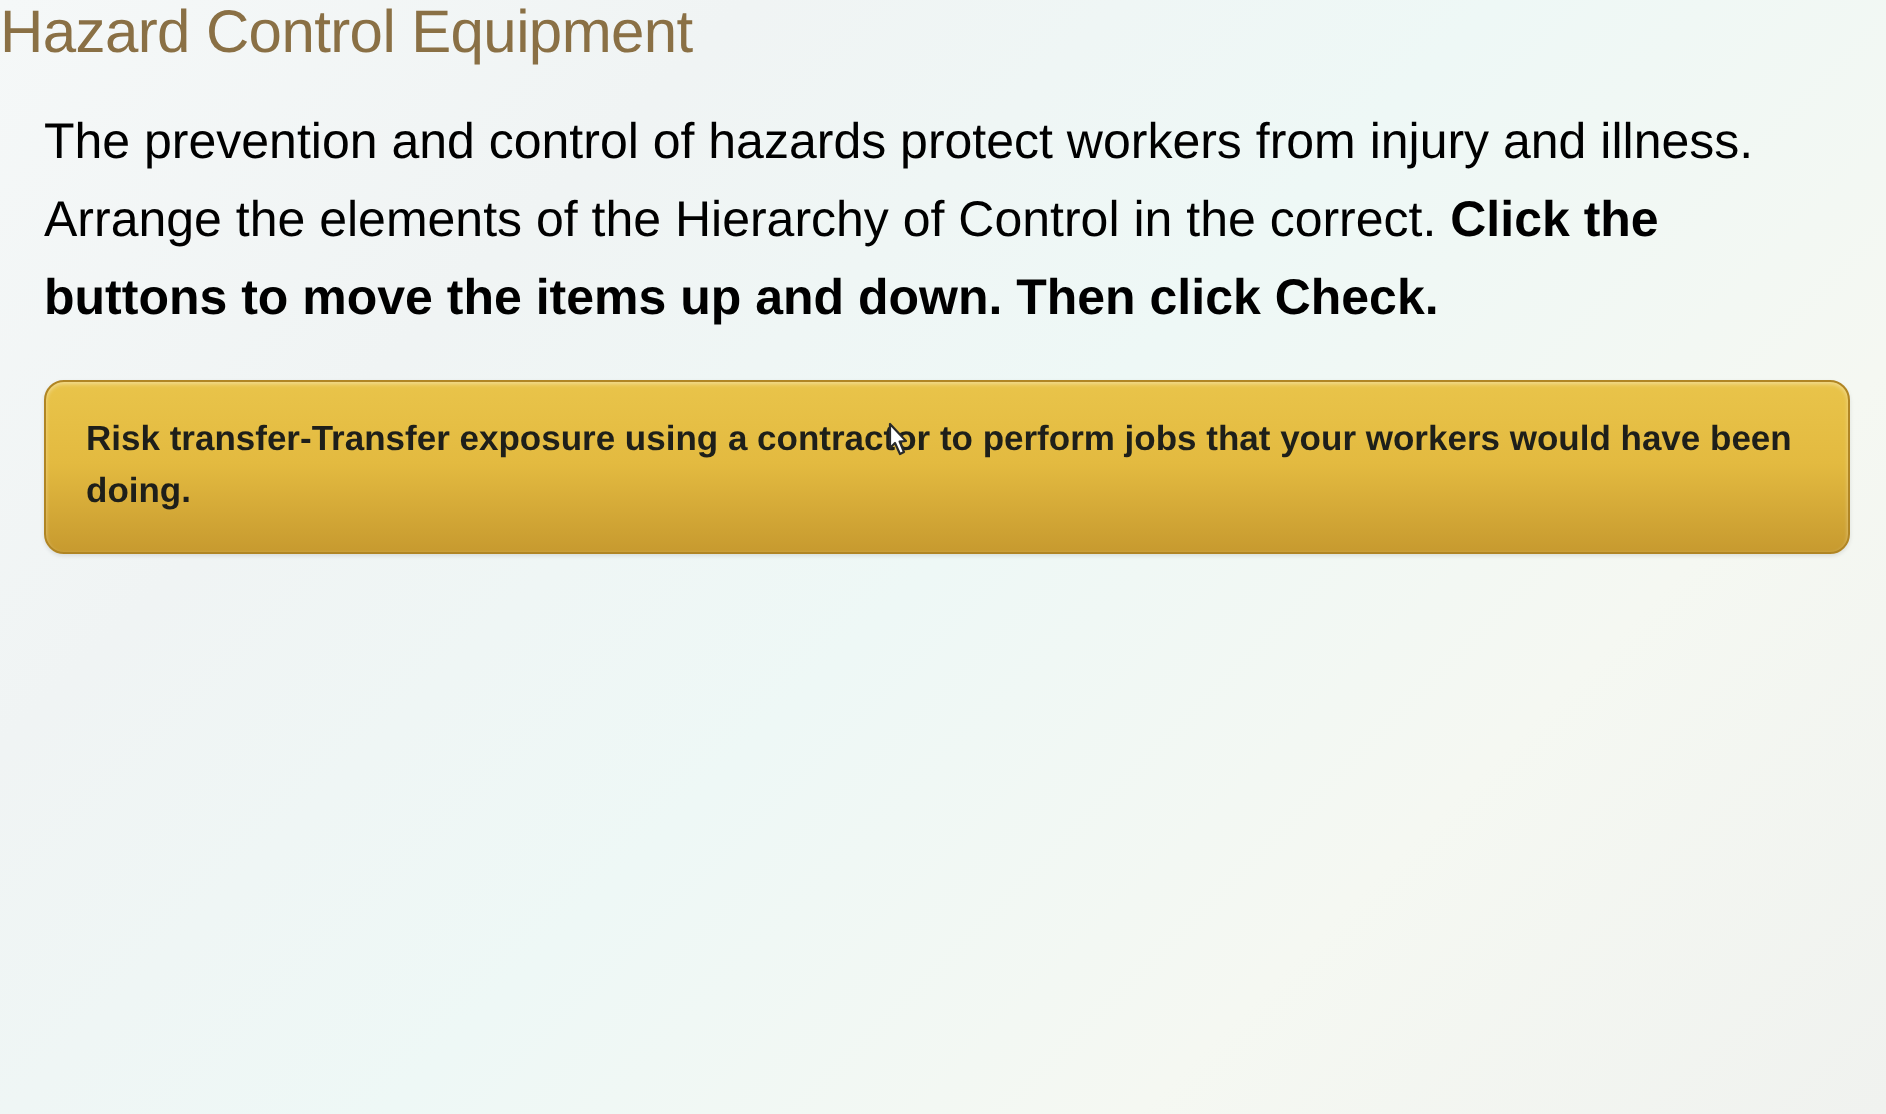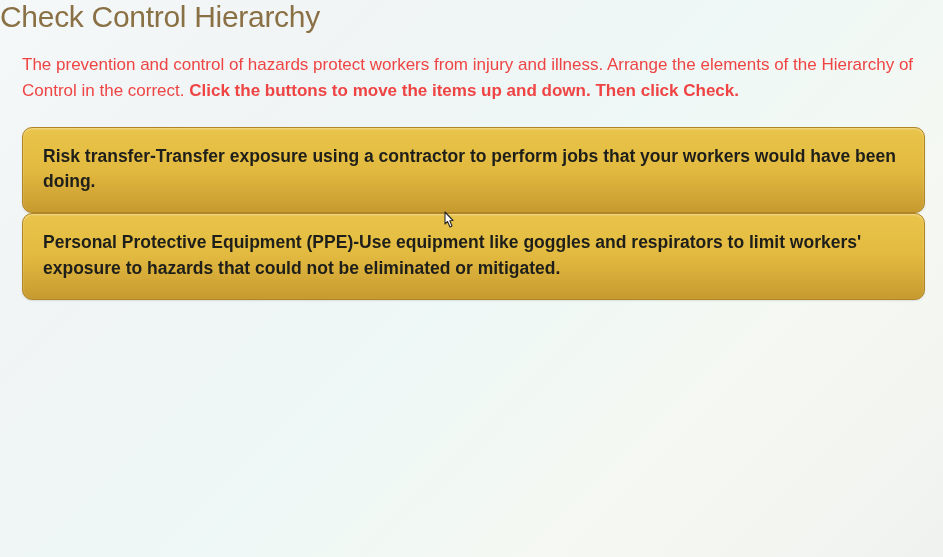--- a/index.html
+++ b/index.html
@@ -13,23 +13,23 @@
     position: relative;
   }
   .page-title {
     font-size: 30px;
     font-weight: 400;
     color: #8a7045;
     margin: 0 0 18px 0;
     letter-spacing: -0.3px;
   }
   .instructions {
-    font-size: 17px;
+    font-size: 25px;
     line-height: 1.55;
-    color: #ef4444;
+    color: #000000;
     margin: 0 0 22px 22px;
     max-width: 900px;
   }
   .instructions .bold {
     font-weight: 700;
   }
   .items {
     display: flex;
     flex-direction: column;
     margin: 0 0 0 22px;
@@ -50,28 +50,27 @@
     position: absolute;
     left: 441px;
     top: 211px;
     pointer-events: none;
   }
   .cursor svg { display: block; }
 </style>
 </head>
 <body>
 
-<h1 class="page-title">Check Control Hierarchy</h1>
+<h1 class="page-title">Hazard Control Equipment</h1>
 
 <p class="instructions">
   <span>The prevention and control of hazards protect workers from injury and illness. Arrange the elements of the Hierarchy of Control in the correct. </span><span class="bold">Click the buttons to move the items up and down. Then click Check.</span>
 </p>
 
 <div class="items">
   <div class="item">Risk transfer-Transfer exposure using a contractor to perform jobs that your workers would have been doing.</div>
-  <div class="item">Personal Protective Equipment (PPE)-Use equipment like goggles and respirators to limit workers' exposure to hazards that could not be eliminated or mitigated.</div>
 </div>
 
 <div class="cursor">
   <svg width="18" height="22" viewBox="0 0 18 22">
     <path d="M4 1 L4 13 L6.5 10.5 L9 16 L11 15 L8.8 9.8 L12 9.5 Z" fill="#ffffff" stroke="#2a2a2a" stroke-width="1.1" stroke-linejoin="round"></path>
   </svg>
 </div>
 
 </body></html>

